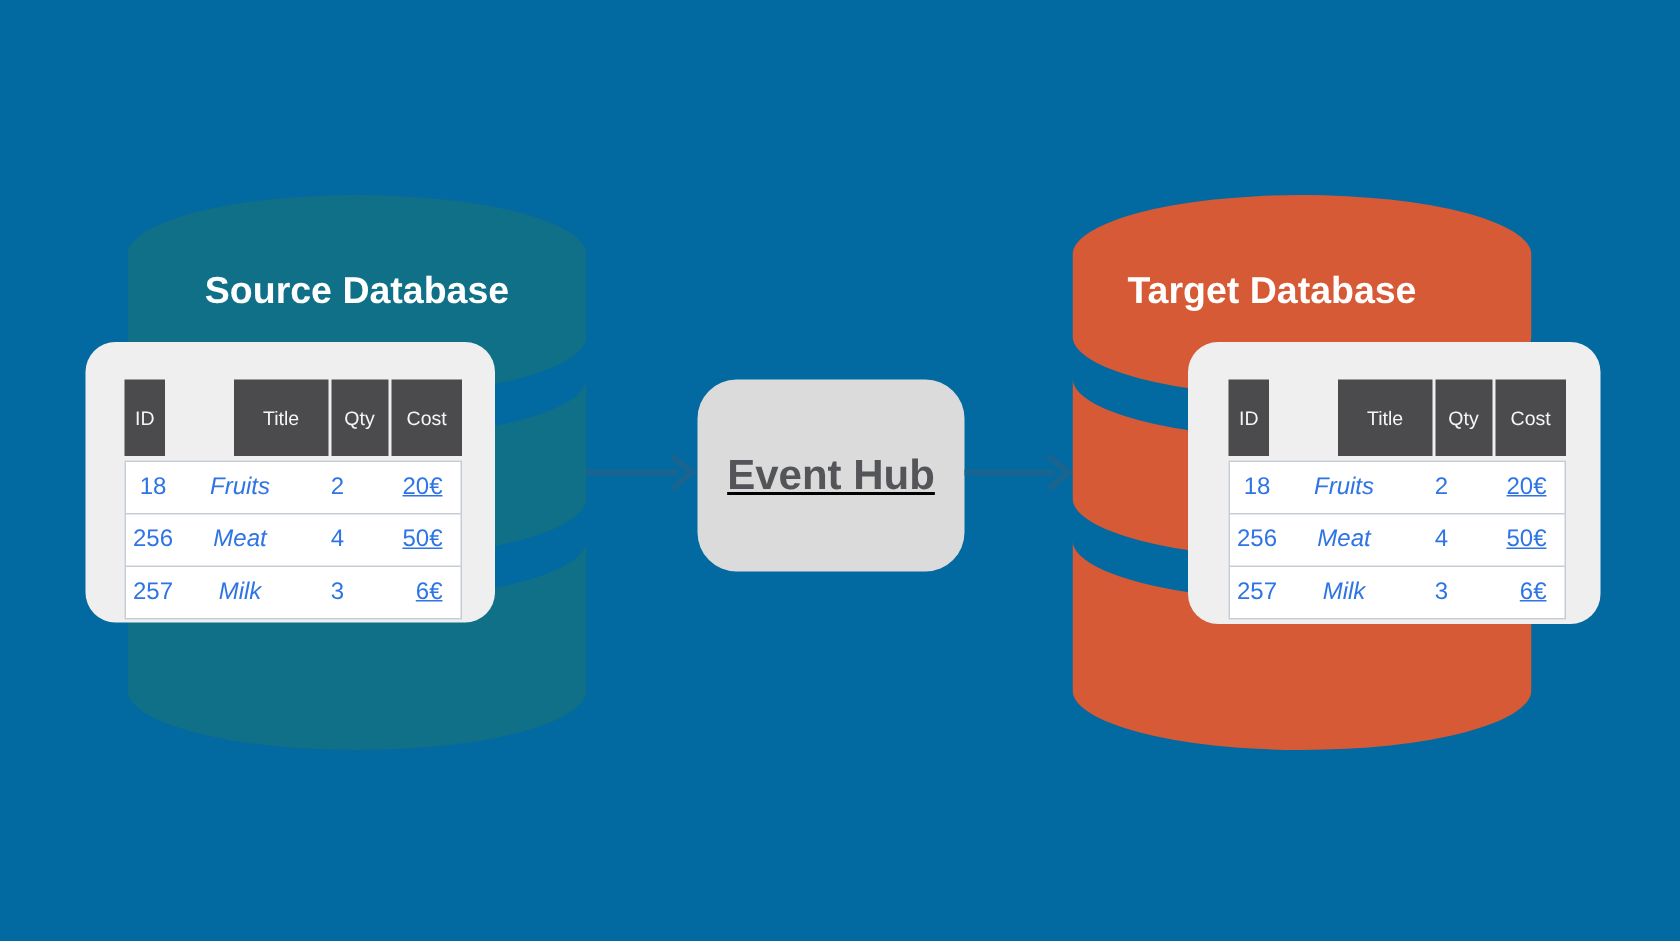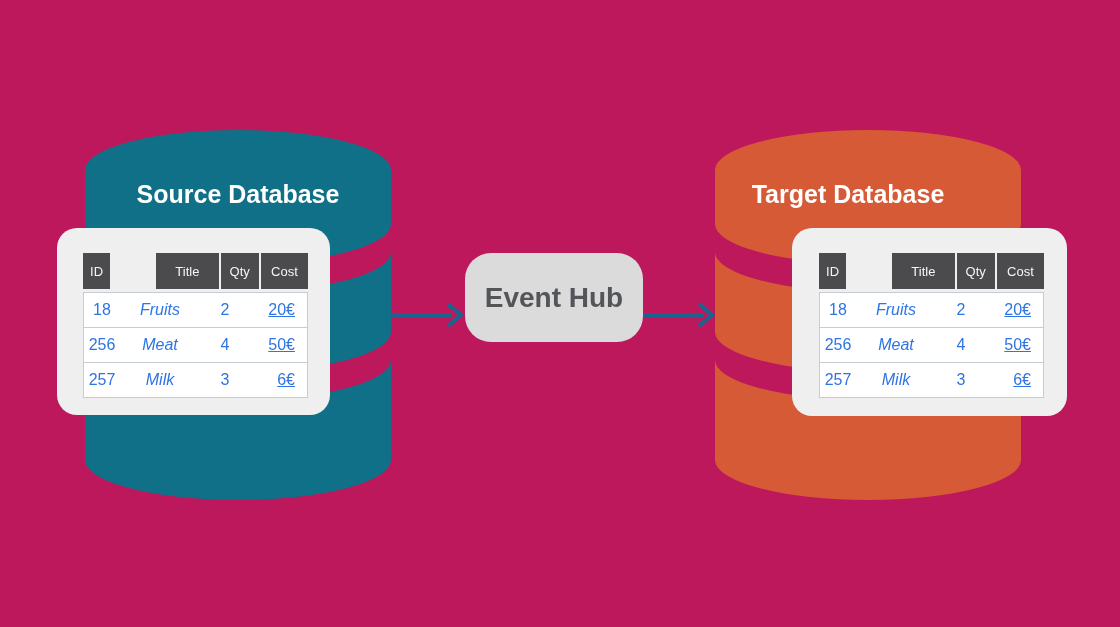--- a/index.html
+++ b/index.html
@@ -1,16 +1,16 @@
 <!DOCTYPE html>
 <html style="--teal: #107087; --orange: #D75A36; --arrow: #1A6590; --card_bg: #EFEFEF; --hub_bg: #DBDBDB; --hub_text: #535558; --header_bg: #4B4B4D; --header_text: #F5F5F5; --cell_text: #2E74E4; --table_border: #C6CCD4; --title_text: #FFFFFF;"><head>
 <meta charset="utf-8">
 <style>
   html,body{margin:0;padding:0;background:#ffffff;}
-  .canvas{position:relative;width:1120px;height:627px;background:#be185d;
+  .canvas{position:relative;width:1120px;height:627px;background:#0369a1;
           font-family:"Liberation Sans",sans-serif;overflow:hidden;}
 
   
   .cylinder{position:absolute;width:306px;height:370px;}
   .cylinder.source{left:85px;top:130px;}
   .cylinder.target{left:715px;top:130px;}
   .cylinder.source path{fill:var(--teal);}
   .cylinder.target path{fill:var(--orange);}
 
   .db-title{position:absolute;width:306px;top:180px;text-align:center;
@@ -19,42 +19,42 @@
   .target-title{left:695px;}
 
   
   .card{position:absolute;background:var(--card_bg);border-radius:20px;}
   .source-card{left:57px;top:228px;width:273px;height:187px;}
   .target-card{left:792px;top:228px;width:275px;height:188px;}
 
   .tbl{position:absolute;left:26px;top:25px;width:225px;}
   .target-card .tbl{left:27px;}
   .tbl-header{display:flex;gap:2px;}
-  .hcell{height:36px;background:var(--header_bg);color:var(--header_text);
+  .hcell{height:51px;background:var(--header_bg);color:var(--header_text);
          font-size:13px;display:flex;align-items:center;justify-content:center;}
   .hcell:nth-child(1){width:34px;}
   .hcell:nth-child(2){width:78px;margin-left:44px;}
   .hcell:nth-child(3){width:48px;}
   .hcell:nth-child(4){width:59px;}
 
   .tbl-body{margin-top:3px;border:1px solid var(--table_border);background:#ffffff;}
   .brow{display:flex;height:34px;border-bottom:1px solid var(--table_border);}
   .brow:last-child{border-bottom:none;align-items:center;}
   .bcell{display:flex;align-items:center;justify-content:center;
          font-size:16px;color:var(--cell_text);}
   .bcell:nth-child(1){width:36px;}
   .bcell:nth-child(2){width:80px;font-style:italic;}
   .bcell:nth-child(3){width:50px;}
   .bcell:nth-child(4){width:57px;justify-content:flex-end;
                       padding-right:12px;box-sizing:border-box;text-decoration:underline;}
 
   
-  .hub{position:absolute;left:465px;top:253px;width:178px;height:89px;
+  .hub{position:absolute;left:465px;top:253px;width:178px;height:128px;
        background:var(--hub_bg);border-radius:26px;
-       display:flex;align-items:center;justify-content:center;}
+       display:flex;align-items:center;justify-content:center;text-decoration:underline;}
   .hub-label{font-size:28px;font-weight:bold;color:var(--hub_text);}
 
   
   .arrows{position:absolute;left:0;top:0;width:1120px;height:627px;pointer-events:none;}
   .arrow{stroke:var(--arrow);stroke-width:4;fill:none;}
 </style>
 </head>
 <body>
 
 <div class="canvas">

